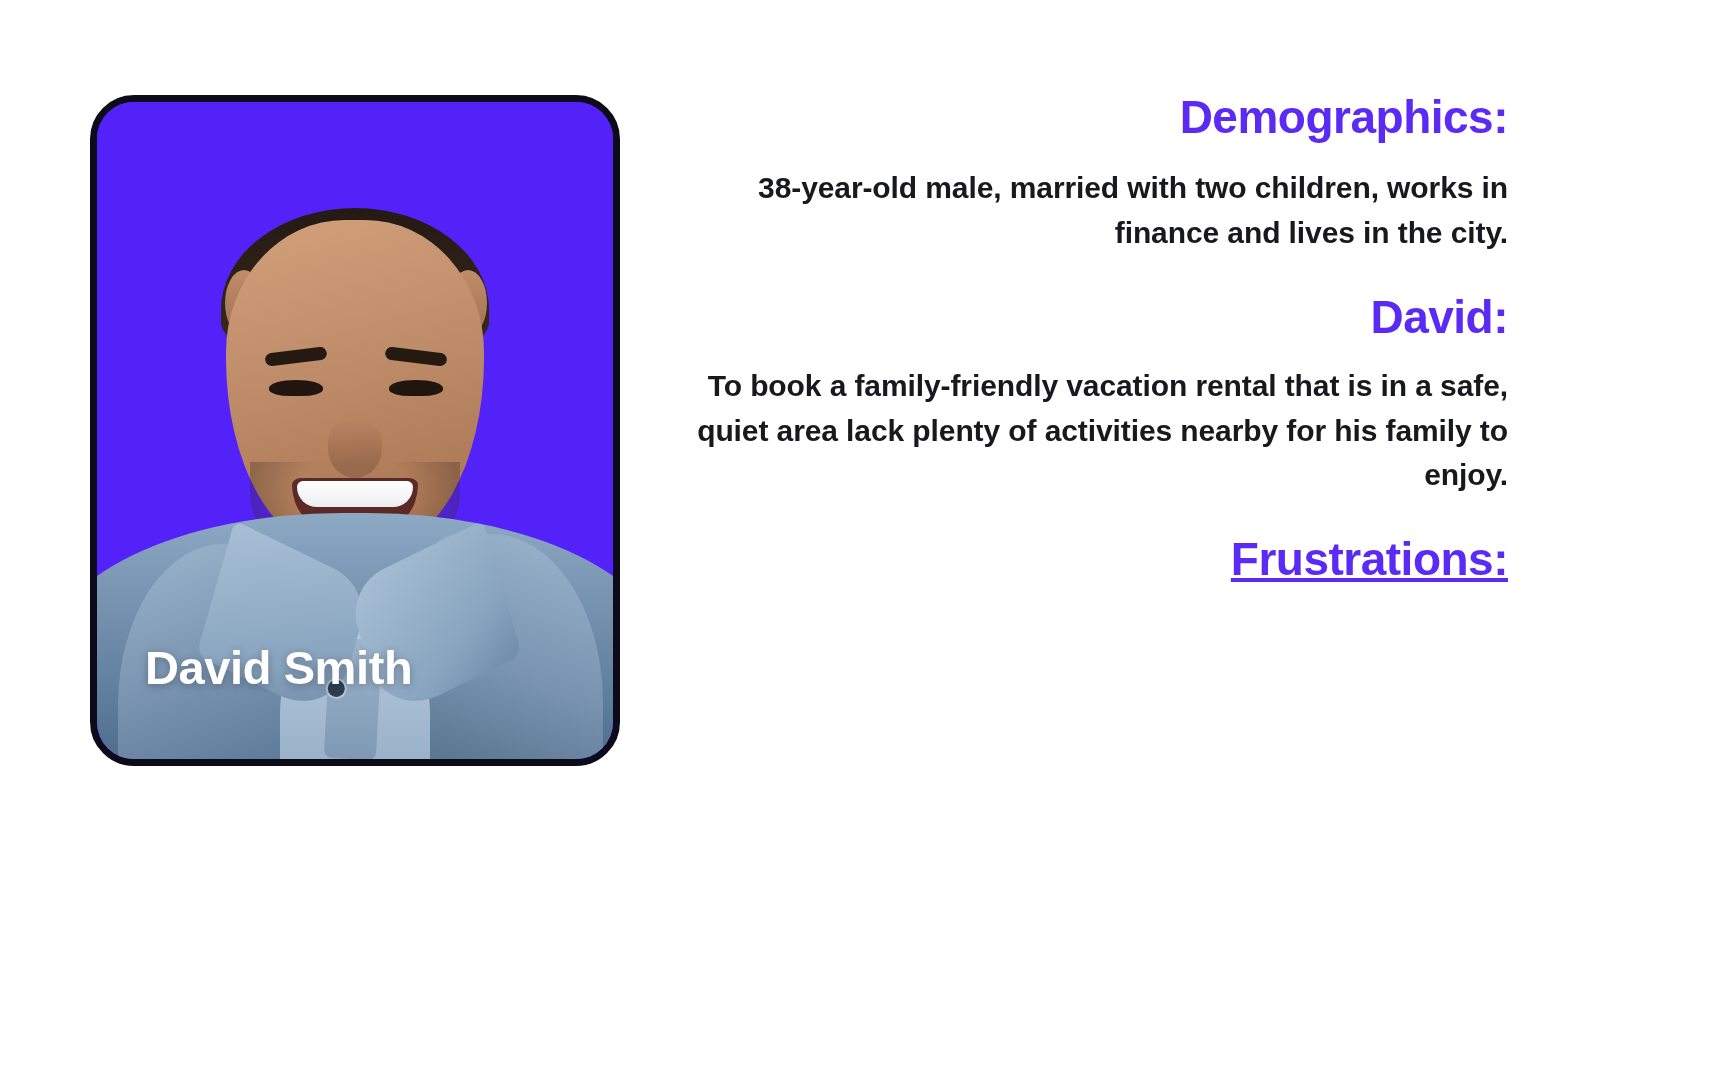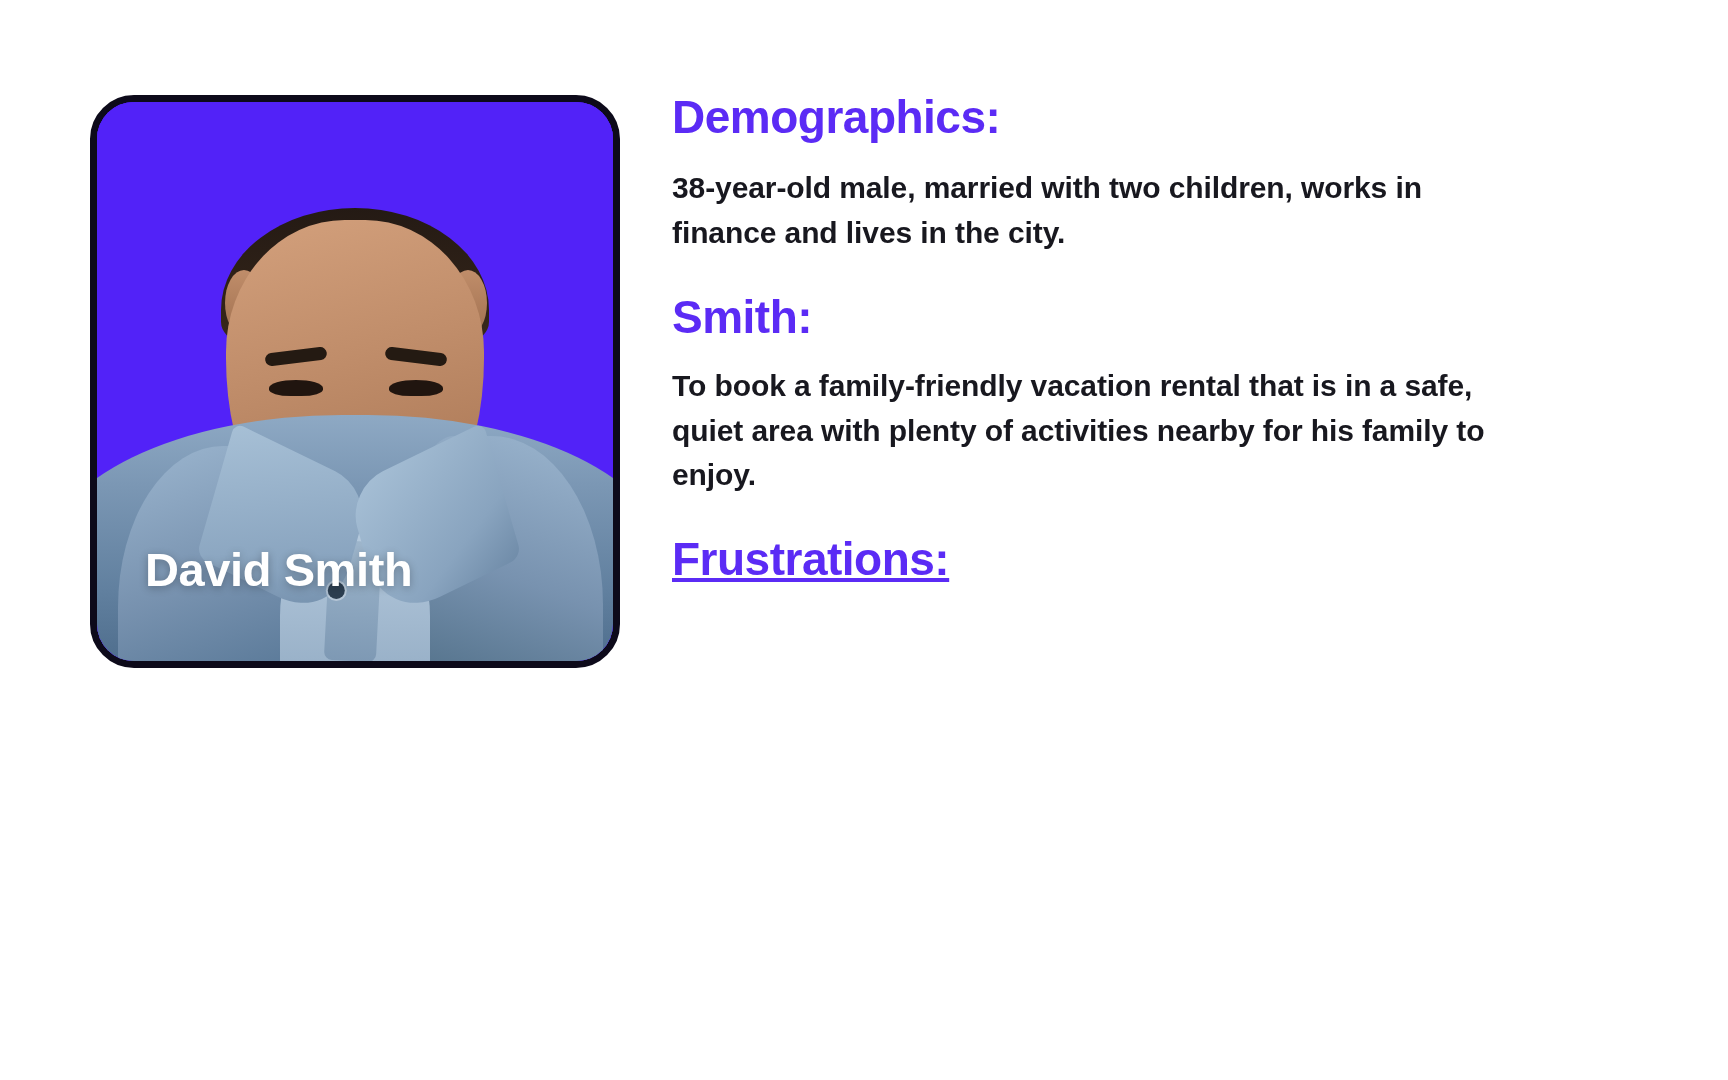--- a/index.html
+++ b/index.html
@@ -20,21 +20,21 @@
     background: #ffffff;
     display: block;
   }
 
   
   .portrait-card {
     position: absolute;
     left: 90px;
     top: 95px;
     width: 530px;
-    height: 573px;
+    height: 671px;
     border-radius: 44px;
     border: 7px solid #0d0a1a;
     background: #5222f8;
     overflow: hidden;
   }
 
   .portrait-photo {
     position: absolute;
     inset: 0;
     overflow: hidden;
@@ -272,21 +272,21 @@
   }
 
   
   .content {
     position: absolute;
     left: 672px;
     top: 90px;
     width: 836px;
   }
 
-  .section { margin-bottom: 8px; }
+  .section { margin-bottom: 8px; text-align: right; }
   .section:last-child { margin-bottom: 0; }
 
   .section-heading {
     color: #5b2bf5;
     font-size: 46px;
     font-weight: 700;
     letter-spacing: -0.5px;
     line-height: 1.18;
     margin: 0 0 20px 0;
   }
@@ -347,22 +347,22 @@
   </div>
 
   <div class="content">
 
     <div class="section">
       <h2 class="section-heading">Demographics:</h2>
       <p class="section-body">38-year-old male, married with two children, works in finance and lives in the city.</p>
     </div>
 
     <div class="section">
-      <h2 class="section-heading">Smith:</h2>
-      <p class="section-body">To book a family-friendly vacation rental that is in a safe, quiet area with plenty of activities nearby for his family to enjoy.</p>
+      <h2 class="section-heading">David:</h2>
+      <p class="section-body">To book a family-friendly vacation rental that is in a safe, quiet area lack plenty of activities nearby for his family to enjoy.</p>
     </div>
 
     <div class="section">
       <h2 class="section-heading">Frustrations:</h2>
     </div>
 
   </div>
 </div>
 
 </body></html>

